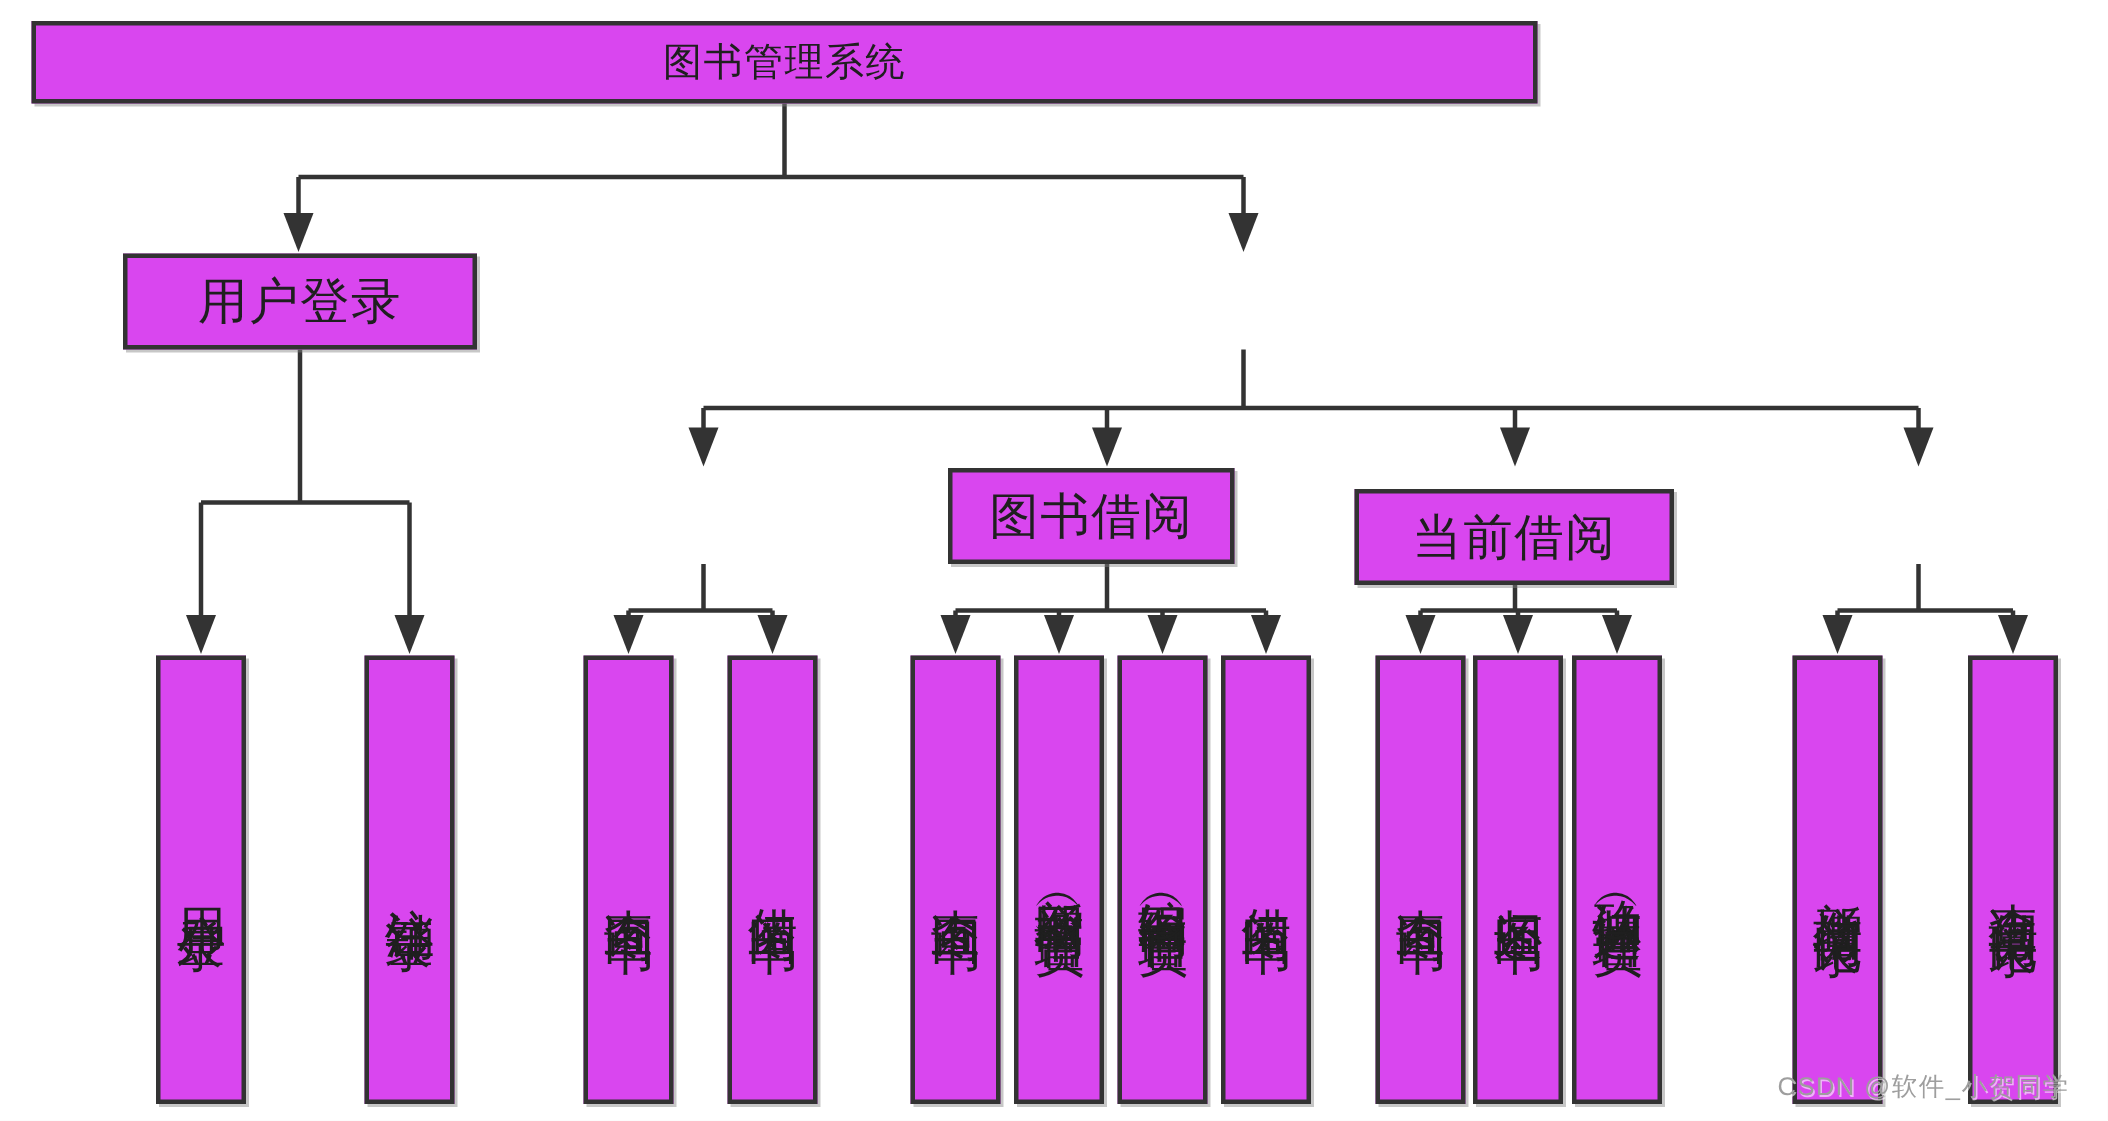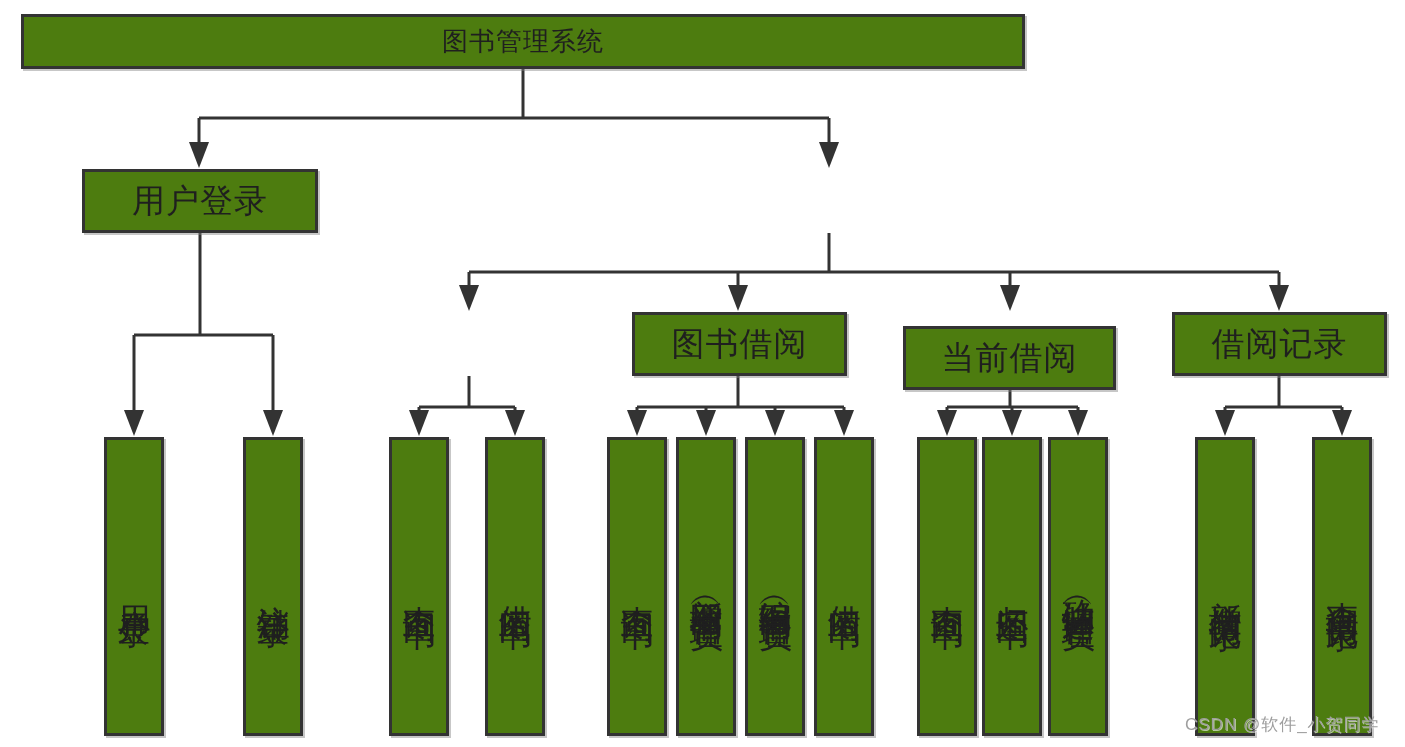--- a/index.html
+++ b/index.html
@@ -13,21 +13,21 @@
     background:var(--bg,#ffffff);
     overflow:hidden;
   }
   #connector-layer{
     position:absolute;left:0;top:0;
     pointer-events:none;
   }
   .node{
     position:absolute;
     box-sizing:border-box;
-    background:#4d7c0f;
+    background:#d946ef;
     border:3px solid var(--line,#333333);
     box-shadow:2px 2px 0 rgba(130,130,130,0.45);
     display:flex;
     align-items:center;
     justify-content:center;
     color:var(--txt,#1f1f1f);
   }
   .node .lbl{
     font-size:33px;
     letter-spacing:2px;
@@ -114,28 +114,25 @@
     </svg>
 
   <div class="node h root" style="left:21px;top:14px;width:1004px;height:55px">
     <span class="lbl">图书管理系统</span>
   </div>
 
   <div class="node h" style="left:82px;top:169px;width:236px;height:64px">
     <span class="lbl">用户登录</span>
   </div>
 
-  <div class="node h" style="left:632px;top:312px;width:215px;height:64px">
+  <div class="node h" style="left:632px;top:312px;width:191px;height:64px">
     <span class="lbl">图书借阅</span>
   </div>
   <div class="node h" style="left:903px;top:326px;width:213px;height:64px">
     <span class="lbl">当前借阅</span>
-  </div>
-  <div class="node h" style="left:1172px;top:312px;width:215px;height:64px">
-    <span class="lbl">借阅记录</span>
   </div>
 
   <div class="node v" style="left:104px;top:437px;width:60px;height:299px">
     <span class="lbl">用户登录</span>
   </div>
   <div class="node v" style="left:243px;top:437px;width:60px;height:299px">
     <span class="lbl">注销登录</span>
   </div>
   <div class="node v" style="left:389px;top:437px;width:60px;height:299px">
     <span class="lbl">查询图书</span>

